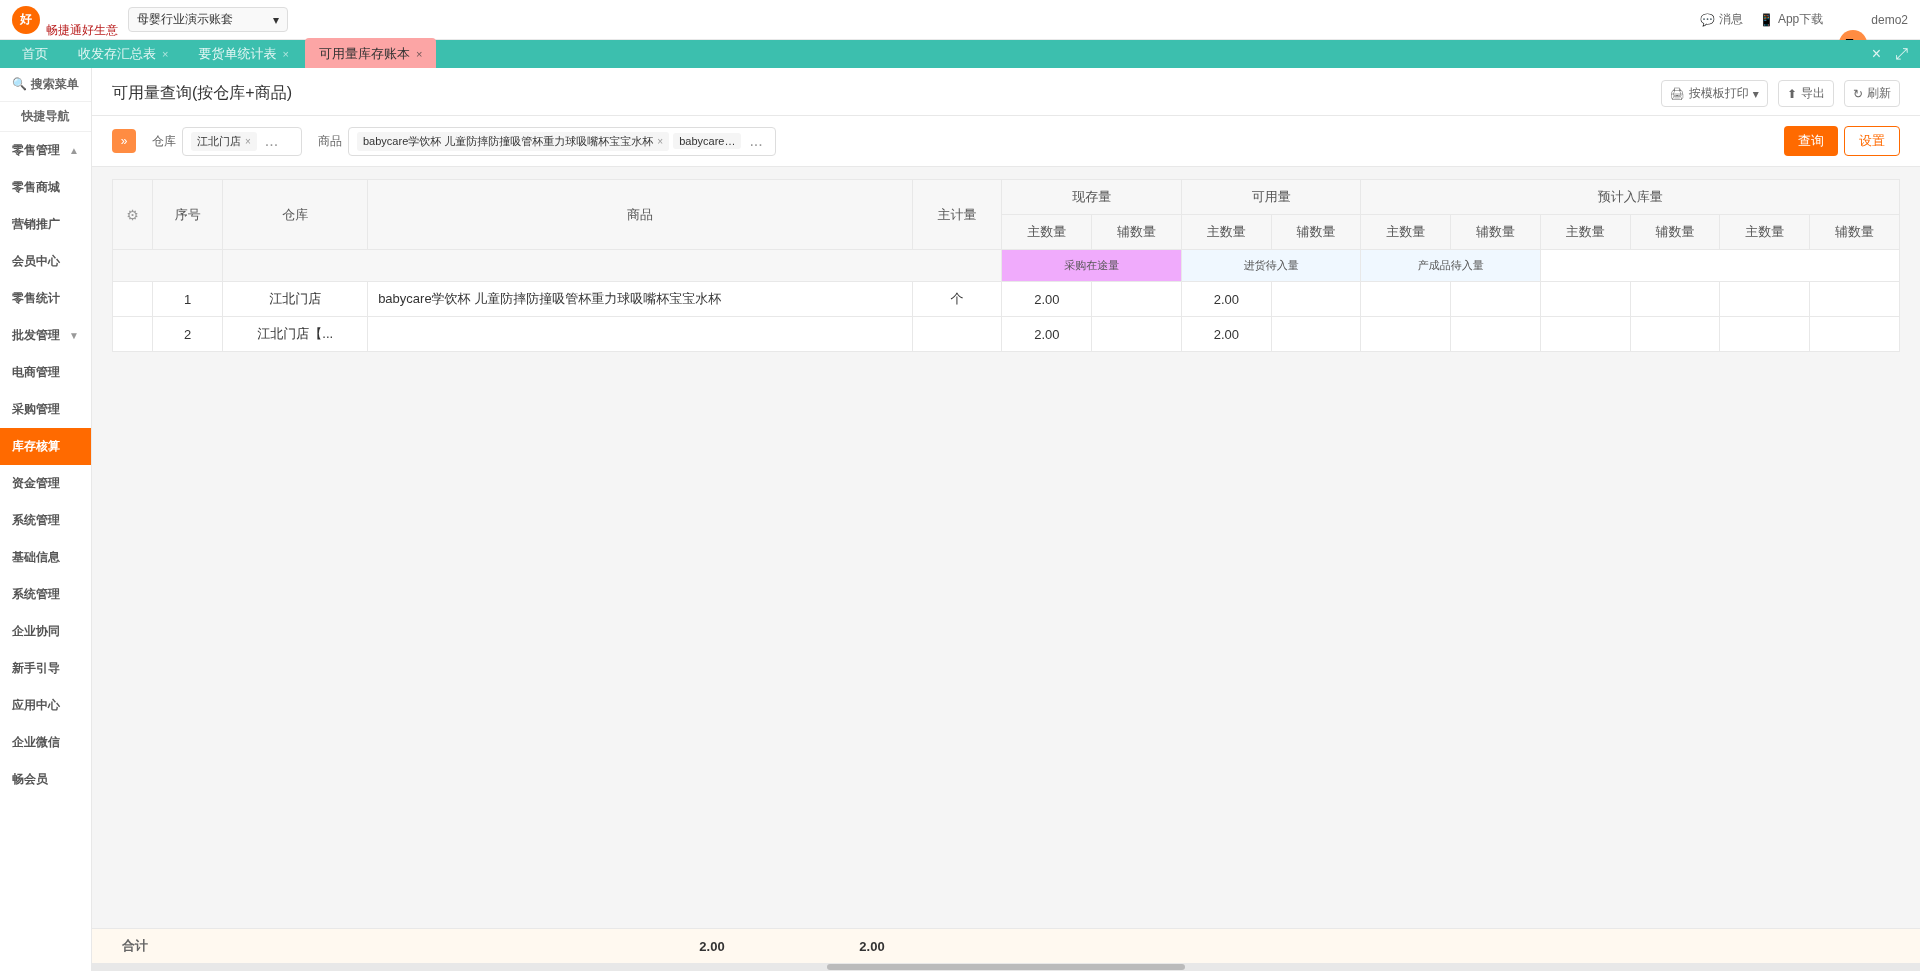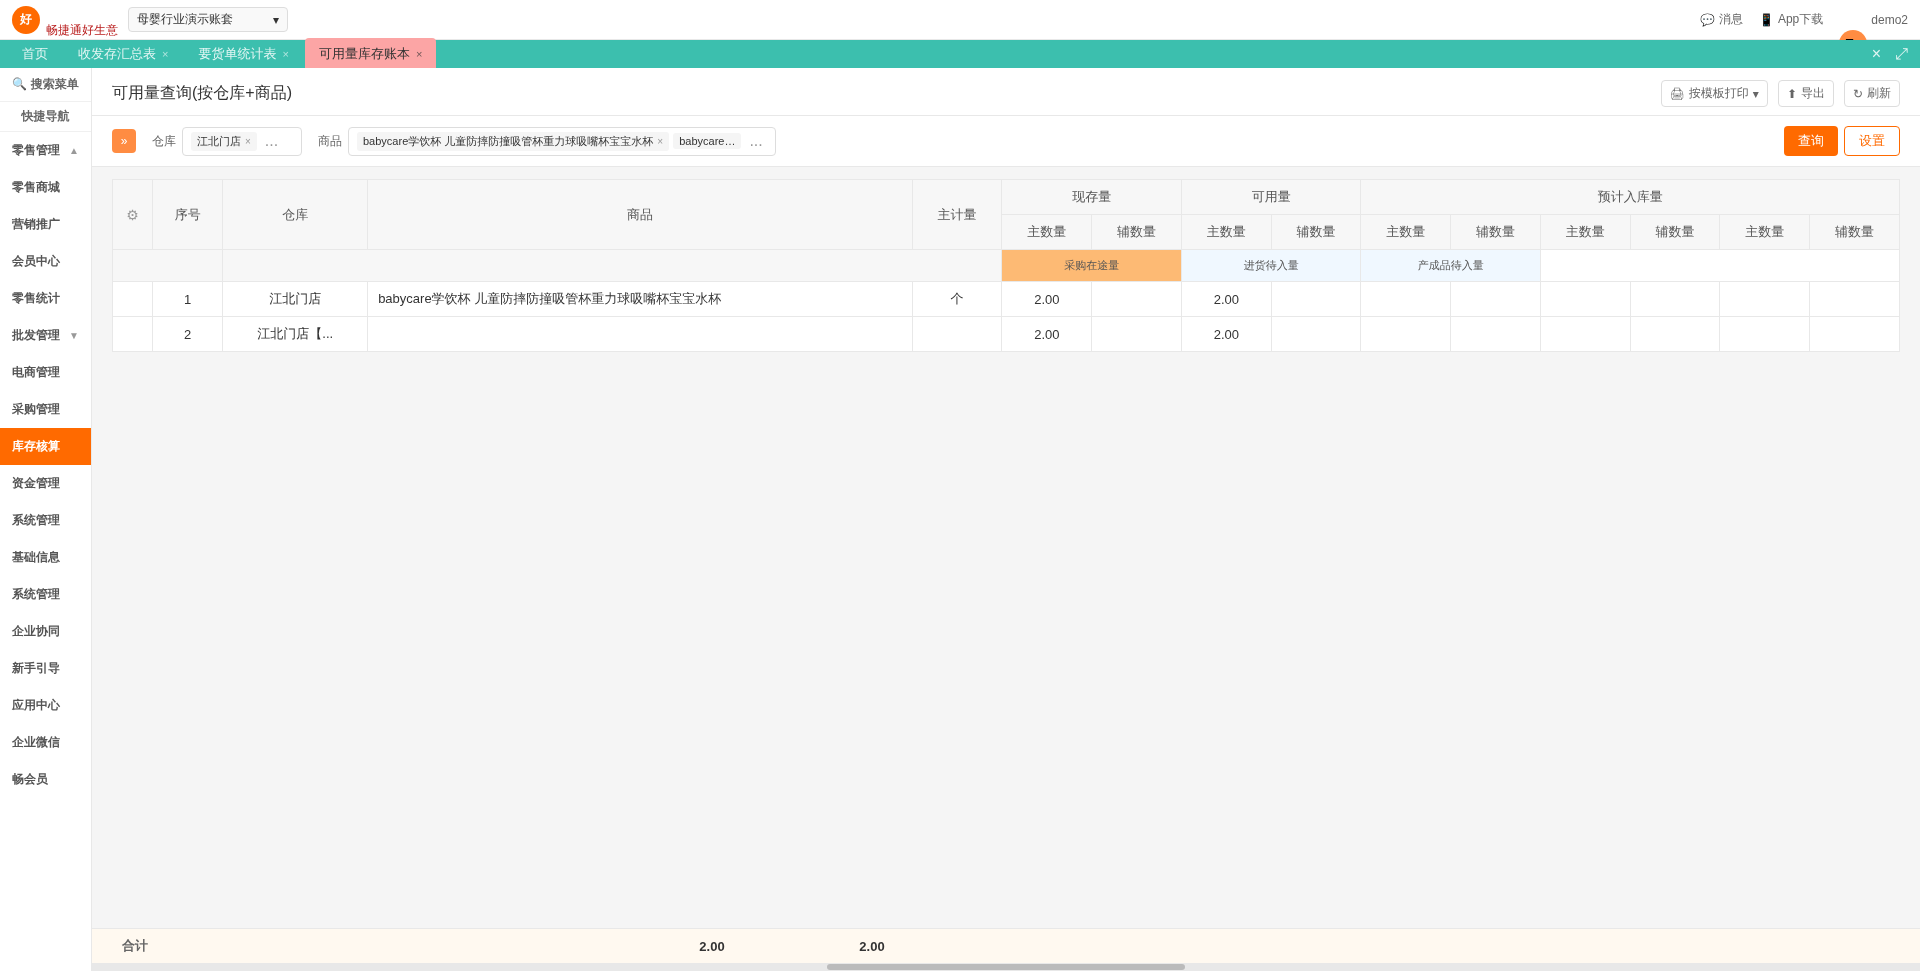--- a/index.html
+++ b/index.html
@@ -378,21 +378,21 @@
             <th><span>辅数量</span></th>
             <th><span>主数量</span></th>
             <th><span>辅数量</span></th>
             <th><span>主数量</span></th>
             <th><span>辅数量</span></th>
           </tr>
 
           <tr style="background:#f0f0f0; font-size:11px; color:#888;">
             <th colspan="2" style="background:#f7f7f7;"></th>
             <th colspan="3" style="background:#f7f7f7;"></th>
-            <th colspan="2" style="background:#fdba74;"><span>采购在途量</span></th>
+            <th colspan="2" style="background:#f0abfc;"><span>采购在途量</span></th>
             <th colspan="2" style="background:#f0f8ff;"><span>进货待入量</span></th>
             <th colspan="2" style="background:#f0f8ff;"><span>产成品待入量</span></th>
           </tr>
         </thead>
         <tbody id="table-body">
         <tr>
               <td></td>
               <td>1</td>
               <td>江北门店</td>
               <td style="text-align: left;">babycare学饮杯 儿童防摔防撞吸管杯重力球吸嘴杯宝宝水杯</td>

